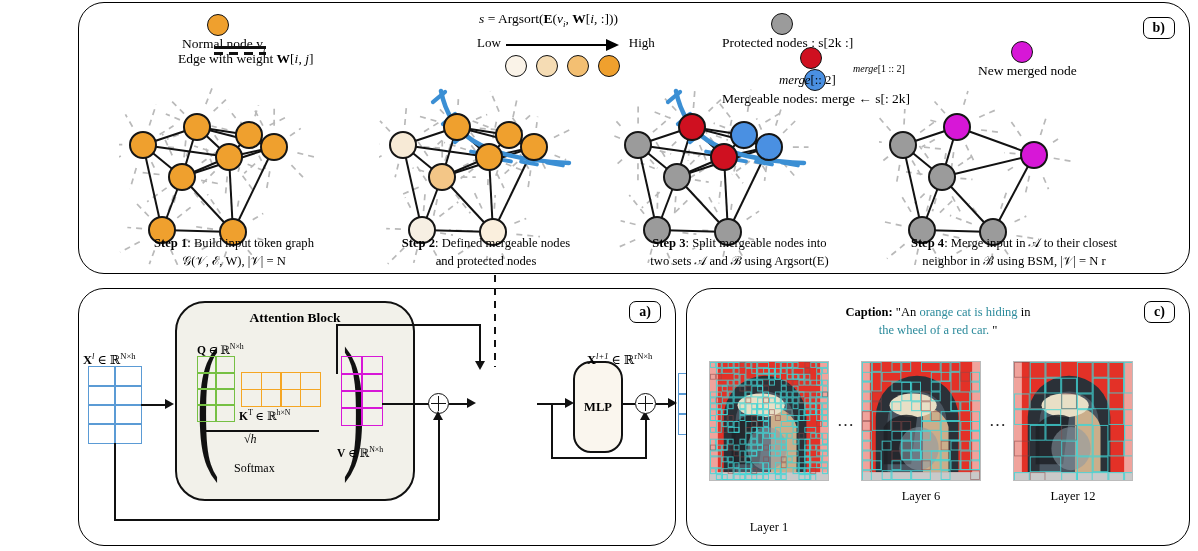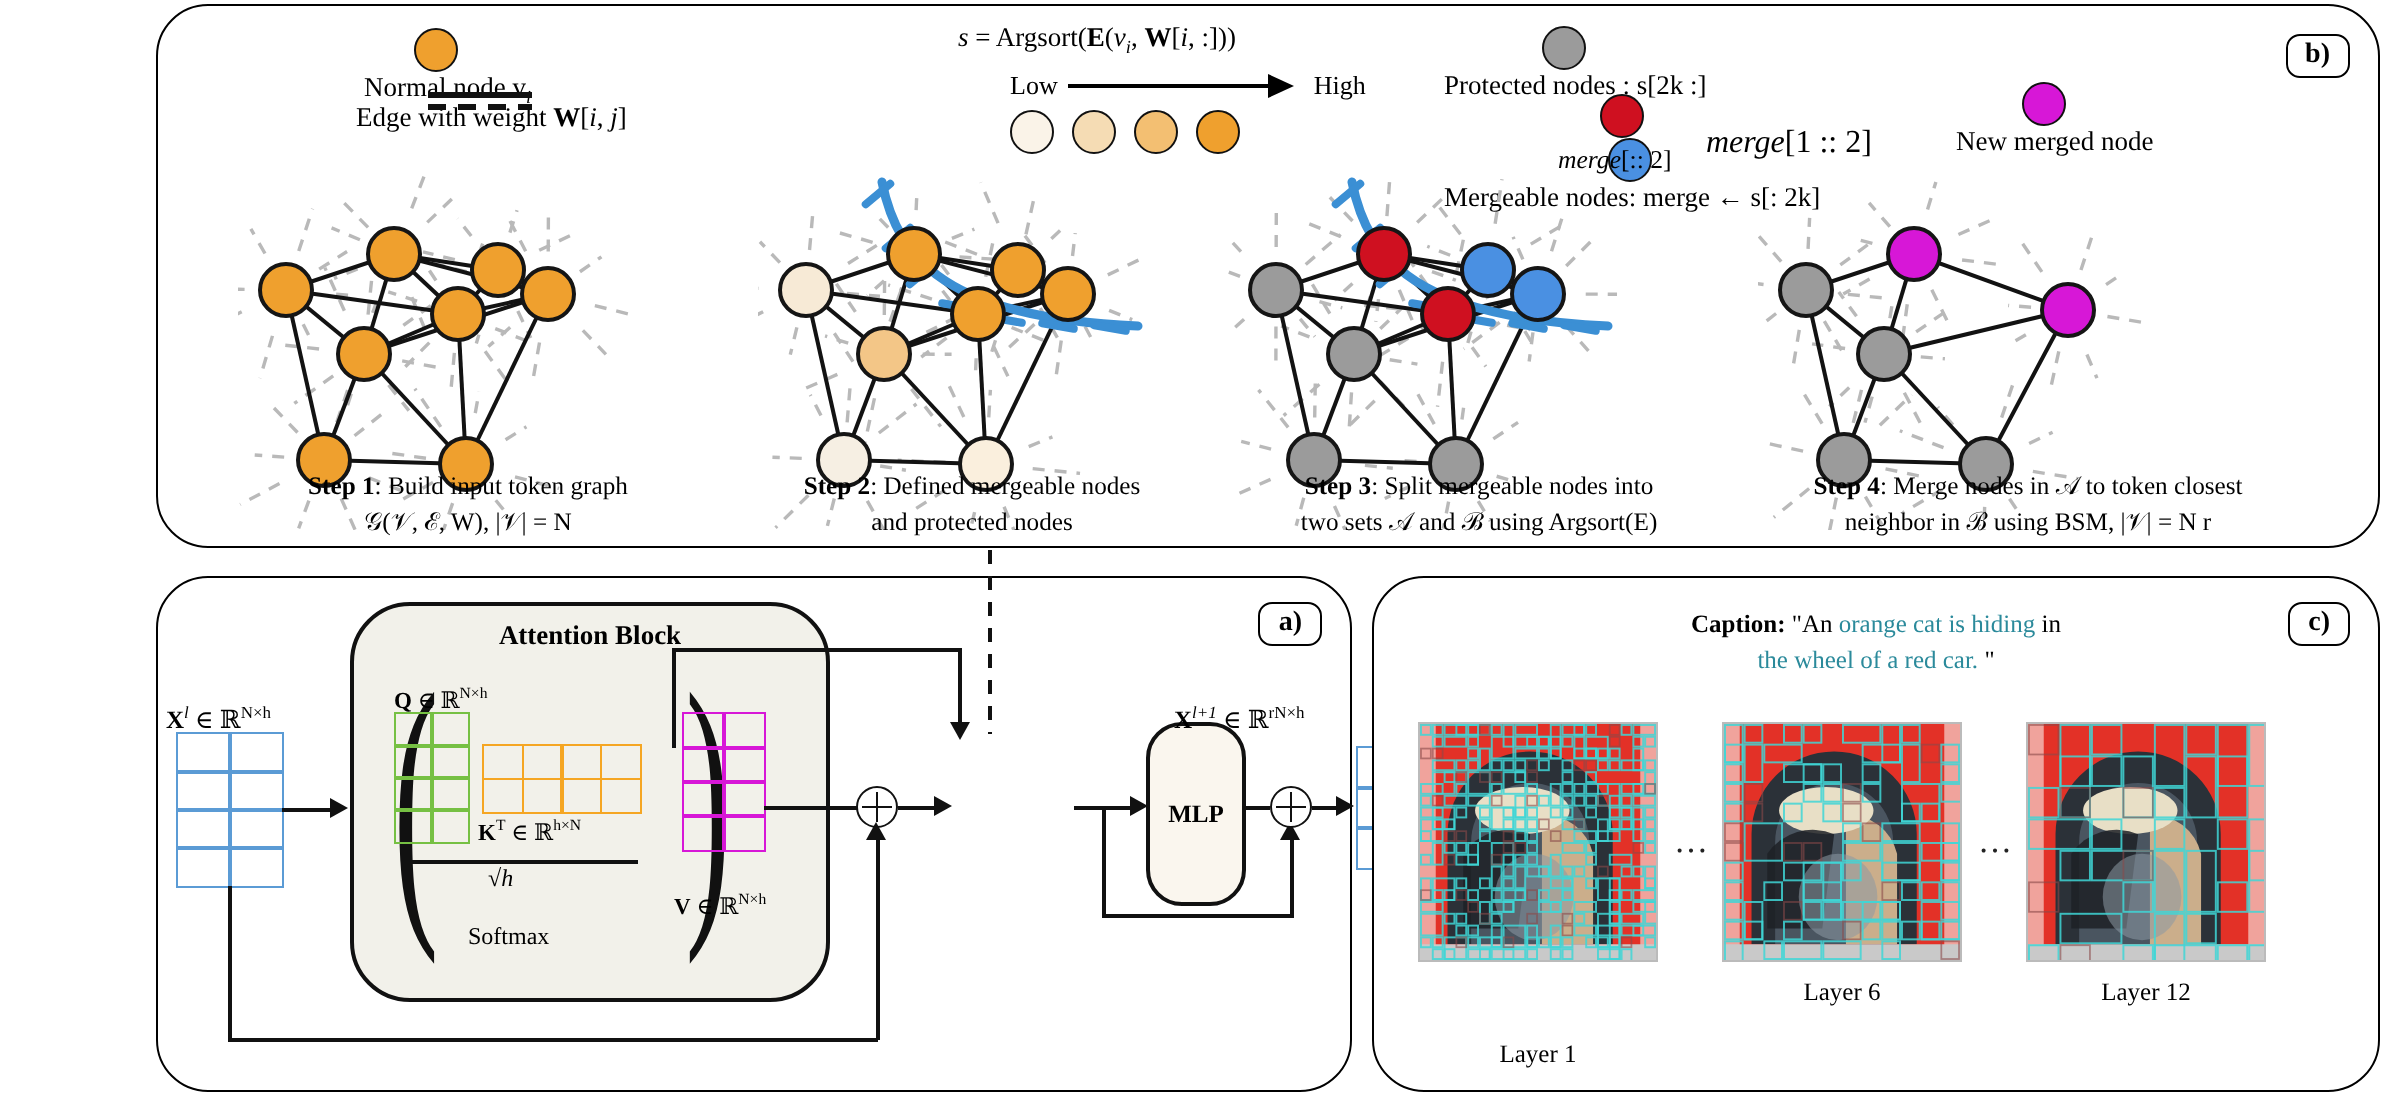--- a/index.html
+++ b/index.html
@@ -176,21 +176,21 @@
   <div class="legend-row" style="left:88px; top:48px;">
     <span class="dashline"></span>
     <span class="lg-label"><span>Edge with weight </span><b class="bf">W</b>[<i>i</i>, <i>j</i>]</span>
   </div>
 
   <div style="position:absolute; left:400px; top:8px; font-size:13.5px;">
     <span class="it">s</span> = Argsort(<b class="bf">E</b>(<span class="it">v</span><sub class="it">i</sub>, <b class="bf">W</b>[<i>i</i>, :]))
   </div>
 
   <div class="grad-wrap" style="left:398px; top:32px;">
-    <div style="display:flex; align-items:center;margin-left:28px;">
+    <div style="display:flex; align-items:flex-end;">
       <span style="font-size:13px;">Low</span>
       <div class="grad-arrow" style="margin:0 5px;">
         <div class="shaft"></div>
           <div class="head"></div>
       </div>
       <span style="font-size:13px;">High</span>
     </div>
     <div class="grad-dots" style="margin-left:28px;">
       <span class="dot d22" style="background:#faf3e8;"></span>
       <span class="dot d22" style="background:#f5dcb4;"></span>
@@ -206,21 +206,21 @@
 
   <div class="legend-row" style="left:632px; top:44px;">
     <span class="dot d22" style="background:#cf1020;"></span>
     <span class="dot d22" style="background:#4a90e2; margin-left:9px;"></span>
     <span class="lg-label">Mergeable nodes: merge ← s[: 2k]</span>
   </div>
 
   <div style="position:absolute; left:700px; top:70px; font-size:12.8px;">
     <i>merge</i>[:: 2]
   </div>
-  <div style="position:absolute; left:774px; top:60px; font-size:16px;">
+  <div style="position:absolute; left:774px; top:60px; font-size:10px;">
     <i>merge</i>[1 :: 2]
   </div>
 
   <div class="legend-row" style="left:888px; top:38px;">
     <span class="dot d22" style="background:#d717d7;"></span>
     <span class="lg-label">New merged node</span>
   </div>
 
   <svg class="graph" id="g1" style="left:40px; top:82px;" width="200" height="180">
       <line x1="97.81527642679141" y1="46.824404806003535" x2="114.90805195388481" y2="50.98596514080437" stroke="#b9b9b9" stroke-width="1.7" stroke-dasharray="6 5"></line>
@@ -587,21 +587,21 @@
   </div>
   <div class="step-cap" style="left:282px; top:231px; width:250px;">
     <b>Step 2</b><span>: Defined mergeable nodes</span><br>
     <span>and protected nodes</span>
   </div>
   <div class="step-cap" style="left:528px; top:231px; width:265px;">
     <b>Step 3</b><span>: Split mergeable nodes into</span><br>
     <span>two sets 𝒜 and ℬ using Argsort(E)</span>
   </div>
   <div class="step-cap" style="left:790px; top:231px; width:290px;">
-    <b>Step 4</b><span>: Merge nodes in 𝒜 to token closest</span><br>
+    <b>Step 4</b><span>: Merge input in 𝒜 to their closest</span><br>
     <span>neighbor in ℬ using BSM, |𝒱| = N r</span>
   </div>
 </div>
 
 <div class="panel" id="panel-a">
   <div class="panel-tag" style="right:14px; top:12px;">a)</div>
 
   <div class="blk-label" style="left:4px; top:62px;">
     <b class="bf">X</b><sup class="it">l</sup> <span>∈ ℝ</span><sup>N×h</sup>
   </div>

